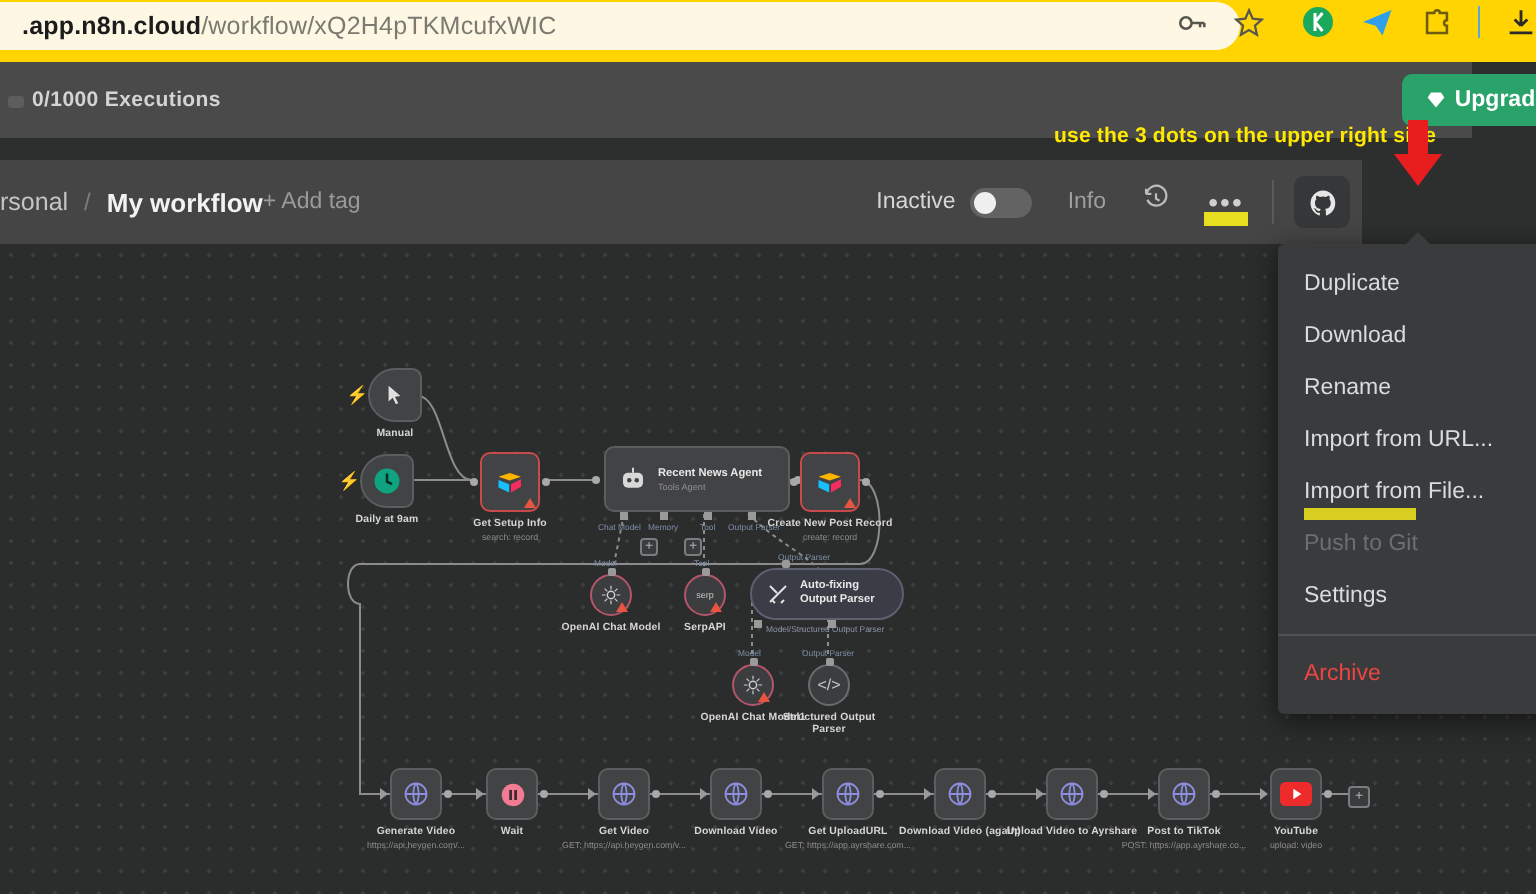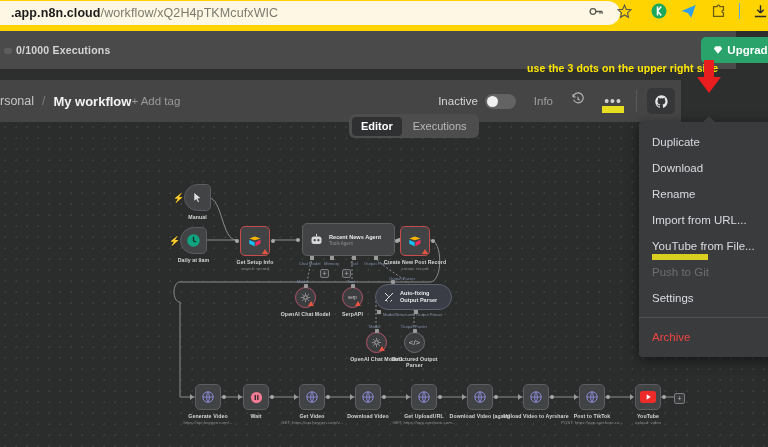--- a/index.html
+++ b/index.html
@@ -349,24 +349,20 @@
       </div>
       <div class="hdr-sep"></div>
       <div class="gh-btn">
         <svg width="15" height="15" viewBox="0 0 24 24" fill="#e6e6e6">
           <path d="M12 2C6.5 2 2 6.6 2 12.2c0 4.5 2.9 8.3 6.8 9.7.5.1.7-.2.7-.5v-1.7c-2.8.6-3.4-1.4-3.4-1.4-.4-1.2-1.1-1.5-1.1-1.5-.9-.6.1-.6.1-.6 1 .1 1.5 1 1.5 1 .9 1.6 2.4 1.1 3 .9.1-.7.4-1.1.6-1.4-2.2-.3-4.6-1.1-4.6-5 0-1.1.4-2 1-2.7-.1-.3-.4-1.4.1-2.8 0 0 .8-.3 2.7 1a9.3 9.3 0 0 1 5 0c1.9-1.3 2.7-1 2.7-1 .5 1.4.2 2.5.1 2.8.6.7 1 1.6 1 2.7 0 3.9-2.3 4.7-4.6 5 .4.3.7.9.7 1.9v2.8c0 .3.2.6.7.5 4-1.4 6.8-5.2 6.8-9.7C22 6.6 17.5 2 12 2z"></path>
         </svg>
       </div>
     </div>
   </div>
 
-  <div class="tabs">
-    <div class="tab active">Editor</div>
-    <div class="tab">Executions</div>
-  </div>
 
   <div class="canvas">
 
     <svg class="overlay" width="768" height="325">
 
       <path d="M209 76 C 222 76 222 118 236 118" stroke="#8c8c8c" stroke-width="1" fill="none"></path>
 
       <path d="M205 118 L236 118" stroke="#8c8c8c" stroke-width="1" fill="none"></path>
 
       <path d="M272 118 L300 118" stroke="#8c8c8c" stroke-width="1" fill="none"></path>
@@ -641,21 +637,21 @@
     <span class="plus-box" style="left:674px;top:271px;width:11px;height:11px;line-height:9px">+</span>
   </div>
 
   <div class="menu">
     <div class="menu-caret"></div>
     <div class="menu-item">Duplicate</div>
     <div class="menu-item">Download</div>
     <div class="menu-item">Rename</div>
     <div class="menu-item">Import from URL...</div>
     <div class="menu-item">
-      <span>YouTube from File...</span>
+      <span>Import from File...</span>
       <span class="menu-hl"></span>
     </div>
     <div class="menu-item disabled">Push to Git</div>
     <div class="menu-item">Settings</div>
     <div class="menu-sep"></div>
     <div class="menu-item danger">Archive</div>
   </div>
 
 </div>
 

